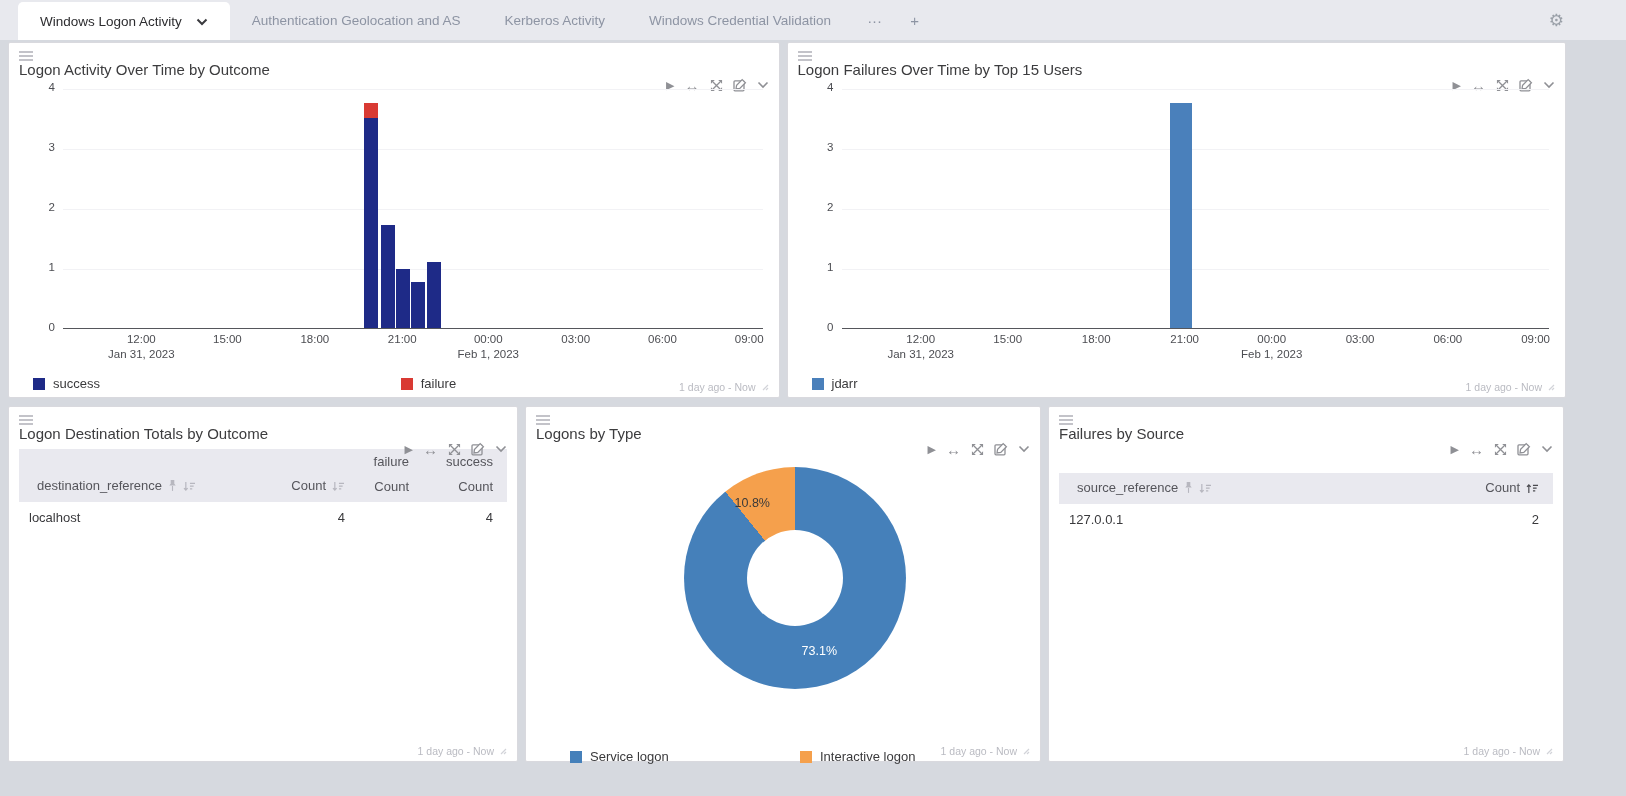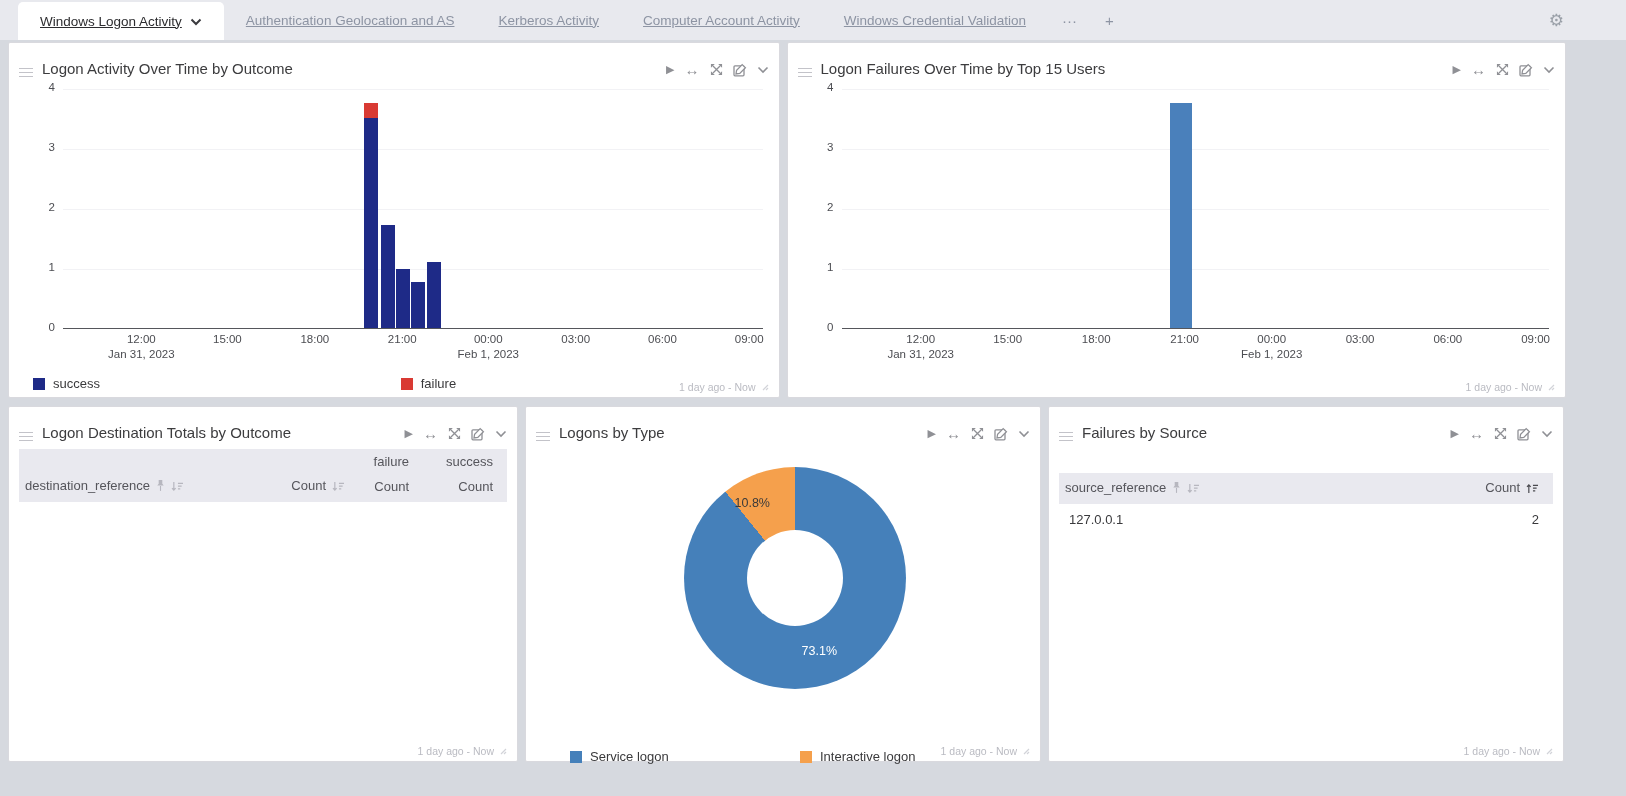--- a/index.html
+++ b/index.html
@@ -2,38 +2,38 @@
 <html><head>
 <meta charset="utf-8">
 <style>
   * { margin:0; padding:0; box-sizing:border-box; }
   html,body { width:1626px; height:796px; overflow:hidden;
     font-family:"Liberation Sans", sans-serif; background:#d6d9df; }
 
   
   .tabbar { height:40px; background:#e8e9ee; display:flex; align-items:stretch;
     padding-left:18px; position:relative; }
-  .tab { display:flex; align-items:center; gap:8px; padding:0 22px;
-    font-size:13.5px; color:#8d94a3; cursor:pointer; white-space:nowrap;text-decoration:underline; }
+  .tab { display:flex; align-items:center; gap:14px; padding:0 22px;
+    font-size:13.5px; color:#8d94a3; cursor:pointer; white-space:nowrap; }
   .tab.active { background:#ffffff; color:#2c2c2f; border-radius:5px 5px 0 0; margin-top:2px; }
   .tab-more, .tab-add { display:flex; align-items:center; padding:0 14px;
     color:#8d94a3; font-size:15px; }
   .gear { position:absolute; right:62px; top:0; height:40px; display:flex;
     align-items:center; color:#9aa0a8; font-size:17px; }
 
   
   .board { padding:2px 60px 0 8px; }
   .row { display:flex; gap:7px; margin-bottom:8px; }
   .widget { background:#ffffff; border:1px solid #d9d9de; border-radius:2px;
     position:relative; height:356px; padding:8px 10px; }
   .w-wide { width:772px; }  .w-wide2 { width:780px; }
   .w-3a { width:510px; }    .w-3b { width:516px; }   .w-3c { width:516px; }
 
   
-  .whead { display:flex; align-items:flex-end; height:26px; }
+  .whead { display:flex; align-items:flex-start; height:26px;flex-direction:column; }
   .drag { color:#c3c3c9; margin-right:9px; display:flex; flex-direction:column; gap:2.5px; cursor:grab; }
   .drag i { display:block; width:14px; height:1.5px; background:#c3c3c9; }
   .wtitle { font-size:15px; color:#3c3c3e; flex:0 1 auto; white-space:nowrap; }
   .wicons { margin-left:auto; display:flex; align-items:center; gap:10px; color:#8f9095; }
   .wicons .ic { display:flex; align-items:center; cursor:pointer; }
   .ic-play { font-size:11px; }
   .ic-arrh { font-size:15px; line-height:1; }
   .wicons svg { display:block; }
 
   
@@ -63,21 +63,21 @@
   th { font-weight:400; text-align:left; padding:7px 6px; }
   th.num, td.num { text-align:right; }
   th .hicon { vertical-align:-2px; margin-left:6px; color:#b7b7bf; }
   th .hicon.active { color:#4a4a4f; }
   .grouprow th { padding:5px 6px 2px 6px; }
   td { padding:8px 6px; color:#39393c; }
   td.name { padding-left:10px; }
   tbody tr:nth-child(even) { background:#f6f6f9; }
   .t3 { margin-top:8px; }
   .t5 { margin-top:32px; }
-  .t3 th:first-child, .t5 th:first-child { padding-left:6px; }
+  .t3 th:first-child, .t5 th:first-child { padding-left:18px; }
   .col-total { width:92px; } .col-fail { width:64px; } .col-succ { width:92px; }
   .t5 .col-count { width:90px; }
   td.num-last, th.num-last { padding-right:14px; }
 
   
   .donutwrap { position:relative; height:268px; margin-top:26px; }
   .donut { position:absolute; left:calc(52.5% - 111px); top:0; width:222px; height:222px;
     border-radius:50%; }
   .hole { position:absolute; left:50%; top:50%; width:96px; height:96px;
     margin:-48px 0 0 -48px; background:#fff; border-radius:50%; }
@@ -95,23 +95,20 @@
       <svg width="12" height="8" viewBox="0 0 12 8" fill="none" stroke="#3a3a3e" stroke-width="2">
           <path d="M1.5 1.5L6 6l4.5-4.5"></path>
         </svg>
     </span>
   </div>
   <div class="tab">
     <span>Authentication Geolocation and AS</span>
   </div>
   <div class="tab">
     <span>Kerberos Activity</span>
-  </div>
-  <div class="tab">
-    <span>Computer Account Activity</span>
   </div>
   <div class="tab">
     <span>Windows Credential Validation</span>
   </div>
   <div class="tab-more">
     <span>···</span>
   </div>
   <div class="tab-add">
     <span>+</span>
   </div>
@@ -298,20 +295,26 @@
           <div class="xtick" style="left: 73.3%;">
             <div class="xtick-main">03:00</div>
           </div>
           <div class="xtick" style="left: 85.7%;">
             <div class="xtick-main">06:00</div>
           </div>
           <div class="xtick" style="left: 98.1%;">
             <div class="xtick-main">09:00</div>
           </div>
         </div>
+      <div class="legend">
+          <div class="legend-item">
+            <span class="swatch" style="background: rgb(74, 128, 187);"></span>
+            <span class="legend-label">jdarr</span>
+          </div>
+        </div>
       <div class="wfooter">
         <span>1 day ago - Now</span>
         <span class="grip">
           <svg width="8" height="8" viewBox="0 0 8 8" stroke="currentColor" stroke-width="1.2">
               <path d="M7 2L2 7M7 5L5 7"></path>
             </svg>
         </span>
       </div>
     </div>
   </div>
@@ -364,20 +367,26 @@
                     <path d="M3 1v9M1 7.8L3 10l2-2.2M7.5 2.5h5.5M7.5 5.5h4M7.5 8.5h2.5"></path>
                   </svg></span></th>
             <th class="num col-total"><span>Count</span><span class="hicon"><svg width="13" height="11" viewBox="0 0 14 12" fill="none" stroke="currentColor" stroke-width="1.3">
                     <path d="M3 1v9M1 7.8L3 10l2-2.2M7.5 2.5h5.5M7.5 5.5h4M7.5 8.5h2.5"></path>
                   </svg></span></th>
             <th class="num col-fail"><span>Count</span></th>
             <th class="num num-last col-succ"><span>Count</span></th>
           </tr>
         </thead>
         <tbody id="tbody-destinations">
+            <tr>
+              <td class="name">localhost</td>
+              <td class="num">4</td>
+              <td class="num"></td>
+              <td class="num num-last">4</td>
+            </tr>
           </tbody>
       </table>
       <div class="wfooter">
         <span>1 day ago - Now</span>
         <span class="grip">
           <svg width="8" height="8" viewBox="0 0 8 8" stroke="currentColor" stroke-width="1.2">
               <path d="M7 2L2 7M7 5L5 7"></path>
             </svg>
         </span>
       </div>

